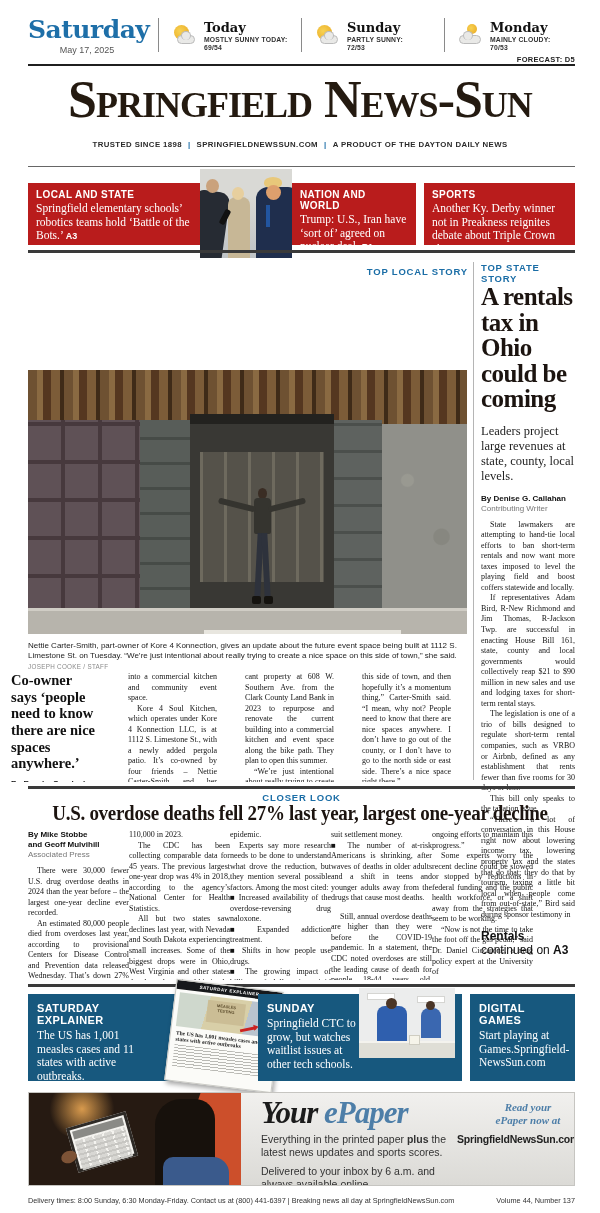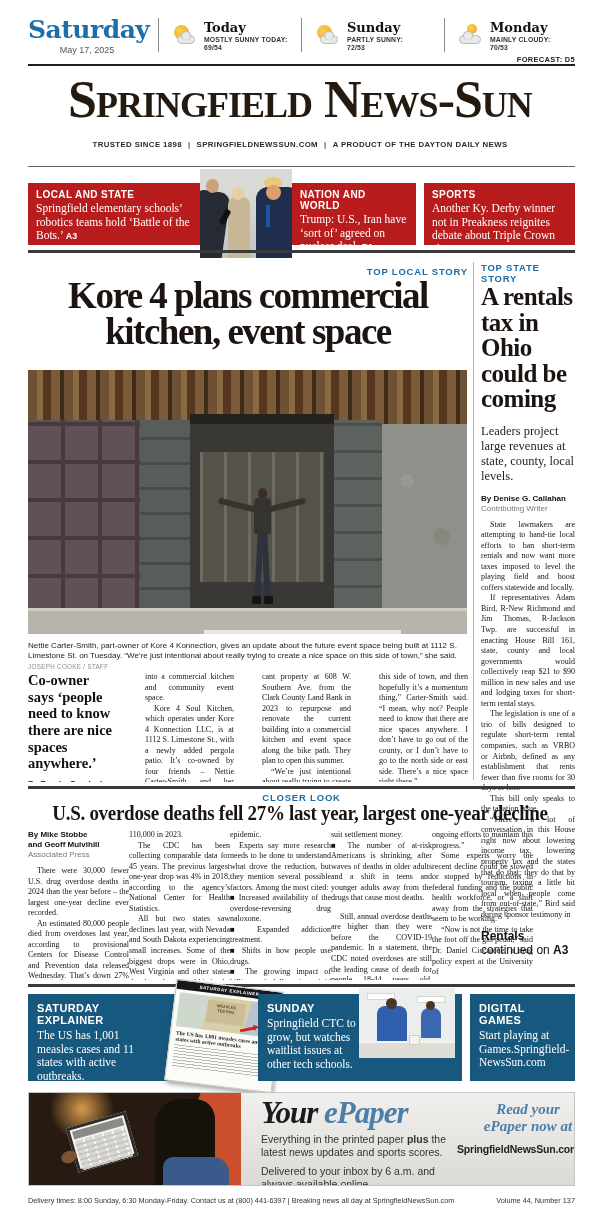--- a/index.html
+++ b/index.html
@@ -96,21 +96,21 @@
   .pp-arm-l{position:absolute;left:-14px;top:14px;width:38px;height:6px;background:#35342f;transform:rotate(14deg);border-radius:3px}
   .pp-arm-r{position:absolute;left:36px;top:14px;width:38px;height:6px;background:#35342f;transform:rotate(-14deg);border-radius:3px}
   .pp-leg-l{position:absolute;left:24px;top:45px;width:6px;height:64px;background:#2e323c;transform:rotate(3deg)}
   .pp-leg-r{position:absolute;left:31px;top:45px;width:6px;height:64px;background:#2e323c;transform:rotate(-3deg)}
   .pp-boot-l{position:absolute;left:20px;top:108px;width:9px;height:8px;background:#15130f;border-radius:2px}
   .pp-boot-r{position:absolute;left:32px;top:108px;width:9px;height:8px;background:#15130f;border-radius:2px}
 
   .caption{position:absolute;left:28px;top:641px;width:439px;font-size:8px;line-height:1.3;color:#222}
   .credit{font-size:6.3px;color:#8a8a8a;letter-spacing:.3px}
 
-  .story-cols{position:absolute;left:28px;top:672px;width:440px;height:110px;display:flex;gap:28px;overflow:hidden}
+  .story-cols{position:absolute;left:11px;top:672px;width:440px;height:110px;display:flex;gap:28px;overflow:hidden}
   .scol{width:102px}
   .subhead{font-family:"Liberation Serif",serif;font-size:14.5px;line-height:1.15;color:#111;margin:0 0 7px}
   .byline{font-size:8px;font-weight:bold;color:#111;line-height:1.25}
   .byrole{font-size:8px;color:#777;line-height:1.25;margin-bottom:6px}
   .body p{font-family:"Liberation Serif",serif;font-size:8px;line-height:1.32;text-align:justify;
           text-indent:9px;margin:0;color:#141414}
   .body p.ni{text-indent:0}
   .body p.sp{margin-top:8px}
   .contd{font-size:12px;margin-top:9px;color:#111}
   .contd b{font-weight:bold}
@@ -179,21 +179,21 @@
                        repeating-linear-gradient(90deg,#d8d7d3 0 8px,transparent 8px 10px)}
   .adp-hand{position:absolute;left:32px;top:58px;width:16px;height:12px;background:#7d5336;border-radius:50%;transform:rotate(-20deg)}
   .ad-title{position:absolute;left:232px;top:2px;font-family:"Liberation Serif","DejaVu Serif",serif;
             font-style:italic;font-weight:bold;font-size:31px;letter-spacing:-1px}
   .ad-title .yr{color:#1b1b1b}
   .ad-title .ep{color:#4d7ea8}
   .ad-body{position:absolute;left:232px;top:40px;width:186px;font-size:10.5px;line-height:1.25;color:#333}
   .ad-body p{margin:0 0 6px}
   .ad-cta{position:absolute;left:428px;top:8px;width:142px;text-align:center}
   .ad-cta .l1{font-family:"Liberation Serif",serif;font-style:italic;font-weight:bold;
-              font-size:15px;line-height:1.15;color:#4d7ea8}
+              font-size:11px;line-height:1.15;color:#4d7ea8}
   .ad-cta .url{margin-top:7px;font-size:10.5px;font-weight:bold;color:#222;letter-spacing:-.2px}
 
   .footer{position:absolute;left:28px;top:1196px;width:547px;display:flex;justify-content:space-between;
           font-size:7.3px;color:#333}
 </style>
 </head>
 <body>
 
 <div class="page">
 
@@ -272,21 +272,20 @@
     <i class="pt-trump"></i>
     <i class="pt-hair"></i>
     <i class="pt-face"></i>
     <i class="pt-tie"></i>
     <i class="pt-mic"></i>
   </div>
 
   <div class="rule rule-2"></div>
 
   <div class="kicker tl-kicker">TOP LOCAL STORY</div>
-  <h1 class="tl-head" style="margin:0">Kore 4 plans commercial kitchen, event space</h1>
   <div class="vrule"></div>
 
   <div class="photo-main">
     <div class="pm-wood"></div>
     <div class="pm-door"></div>
     <div class="pm-pillar-l"></div>
     <div class="pm-open">
       <div class="pm-back"></div>
     </div>
     <div class="pm-pillar-r"></div>

